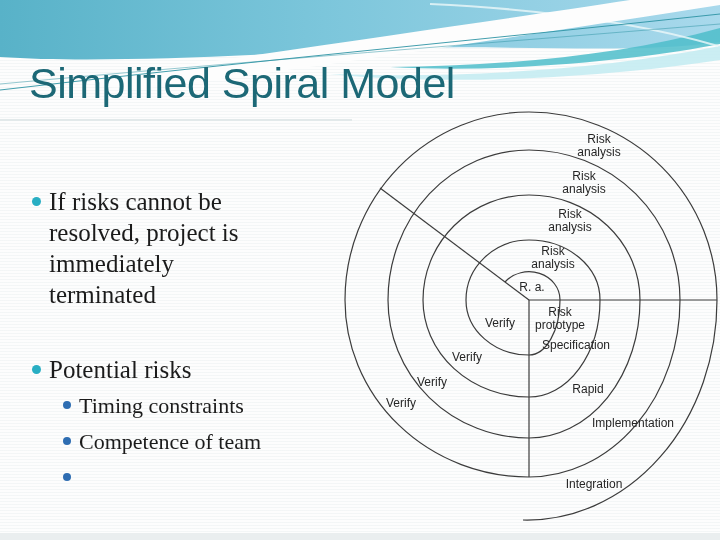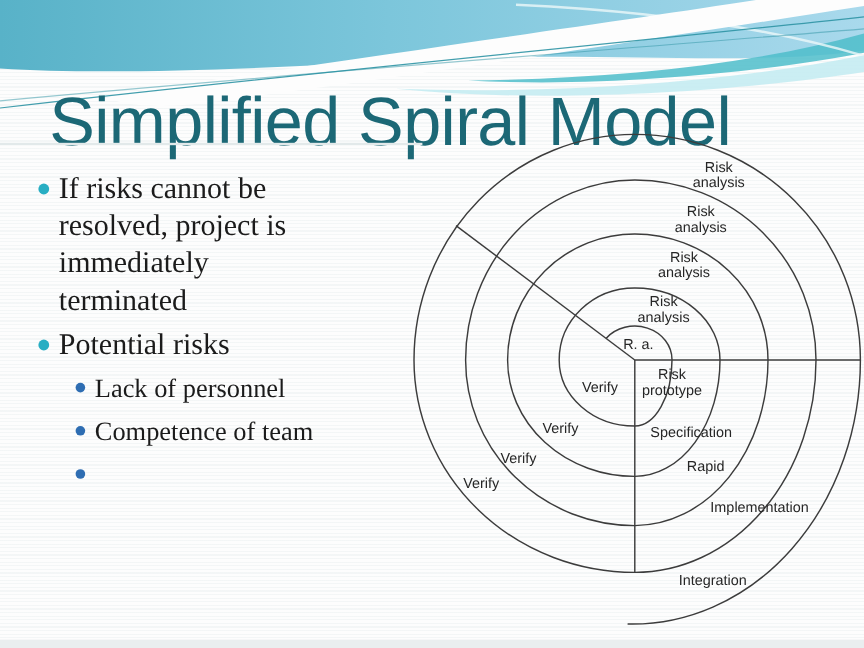--- a/index.html
+++ b/index.html
@@ -5,30 +5,30 @@
   html,body{margin:0;padding:0;background:#888;}
   .slide{
     position:relative;width:720px;height:540px;overflow:hidden;
     background:
       repeating-linear-gradient(180deg, rgba(160,185,190,0.10) 0 1px, rgba(255,255,255,0) 1px 3px),
       #fdfdfd;
     font-family:"Liberation Sans",sans-serif;
   }
   .header-svg{position:absolute;top:0;left:0;width:720px;height:120px;display:block;}
   .page-title{
-    position:absolute;left:29px;top:62px;margin:12px;
-    font-size:57px;font-weight:400;line-height:1.0;letter-spacing:-0.5px;
+    position:absolute;left:29px;top:62px;margin:0;
+    font-size:43px;font-weight:400;line-height:1.0;letter-spacing:-0.5px;
     color:#1c6876;white-space:nowrap;
   }
   .title-rule{position:absolute;left:0;top:119px;width:352px;height:2px;background:#e2e9ea;}
   .content{position:absolute;left:30px;top:142px;width:300px;color:#1b1b1b;
     font-family:"Liberation Serif","DejaVu Serif",serif;}
   .bullet{display:flex;align-items:flex-start;}
   .bullet .txt{white-space:pre-line;}
-  .b1{font-size:25px;line-height:31px;margin-bottom:6px;}
+  .b1{font-size:25px;line-height:31px;margin-bottom:6px;margin-top:44px;}
   .b1 .dot{flex:none;width:9px;height:9px;border-radius:50%;background:#28aec3;margin:11px 8px 0 2px;}
   .b2{font-size:22px;line-height:29px;margin:0 0 7px 31px;}
   .b2 .dot{flex:none;width:8px;height:8px;border-radius:50%;background:#2e6db2;margin:10px 8px 0 2px;}
   .spiral-svg{position:absolute;top:0;left:0;width:720px;height:540px;display:block;}
   .dlabel{
     position:absolute;transform:translate(-50%,-50%);
     font-size:12px;line-height:13px;text-align:center;white-space:pre-line;
     color:#262626;
   }
   .bottom-strip{position:absolute;left:0;bottom:0;width:720px;height:7px;background:#eaeeef;}
@@ -65,21 +65,21 @@
 resolved, project is
 immediately
 terminated</span>
     </div>
     <div class="bullet b1">
       <span class="dot"></span>
       <span class="txt">Potential risks</span>
     </div>
     <div class="bullet b2">
       <span class="dot"></span>
-      <span class="txt">Lack of personnel</span>
+      <span class="txt">Timing constraints</span>
     </div>
     <div class="bullet b2">
       <span class="dot"></span>
       <span class="txt">Competence of team</span>
     </div>
     <div class="bullet b2">
       <span class="dot"></span>
     </div>
   </div>
 
@@ -120,20 +120,20 @@
 analysis</div>
     <div class="dlabel" style="left:553px;top:258px;">Risk
 analysis</div>
     <div class="dlabel" style="left:532px;top:287px;">R. a.</div>
     <div class="dlabel" style="left:560px;top:319px;">Risk
 prototype</div>
     <div class="dlabel" style="left:500px;top:323px;">Verify</div>
     <div class="dlabel" style="left:467px;top:357px;">Verify</div>
     <div class="dlabel" style="left:432px;top:382px;">Verify</div>
     <div class="dlabel" style="left:401px;top:403px;">Verify</div>
-    <div class="dlabel" style="left:576px;top:361px;">Specification</div>
+    <div class="dlabel" style="left:576px;top:345px;">Specification</div>
     <div class="dlabel" style="left:588px;top:389px;">Rapid</div>
     <div class="dlabel" style="left:633px;top:423px;">Implementation</div>
     <div class="dlabel" style="left:594px;top:484px;">Integration</div>
   </div>
 
   <div class="bottom-strip"></div>
 </div>
 
 </body></html>

